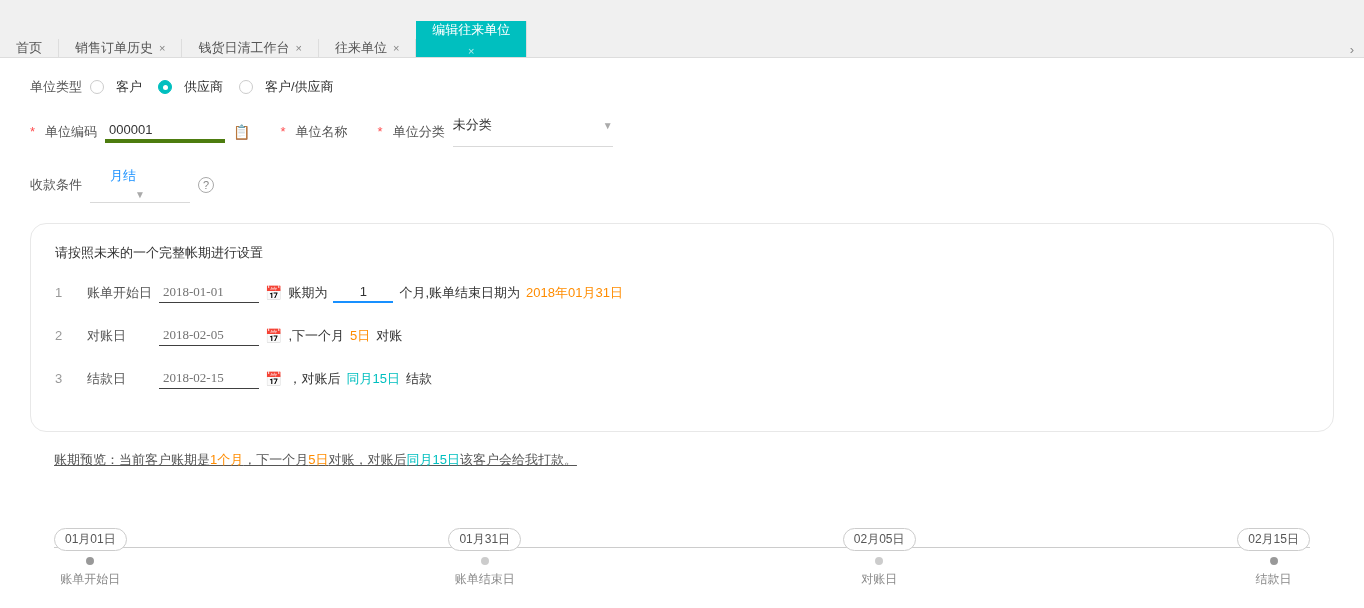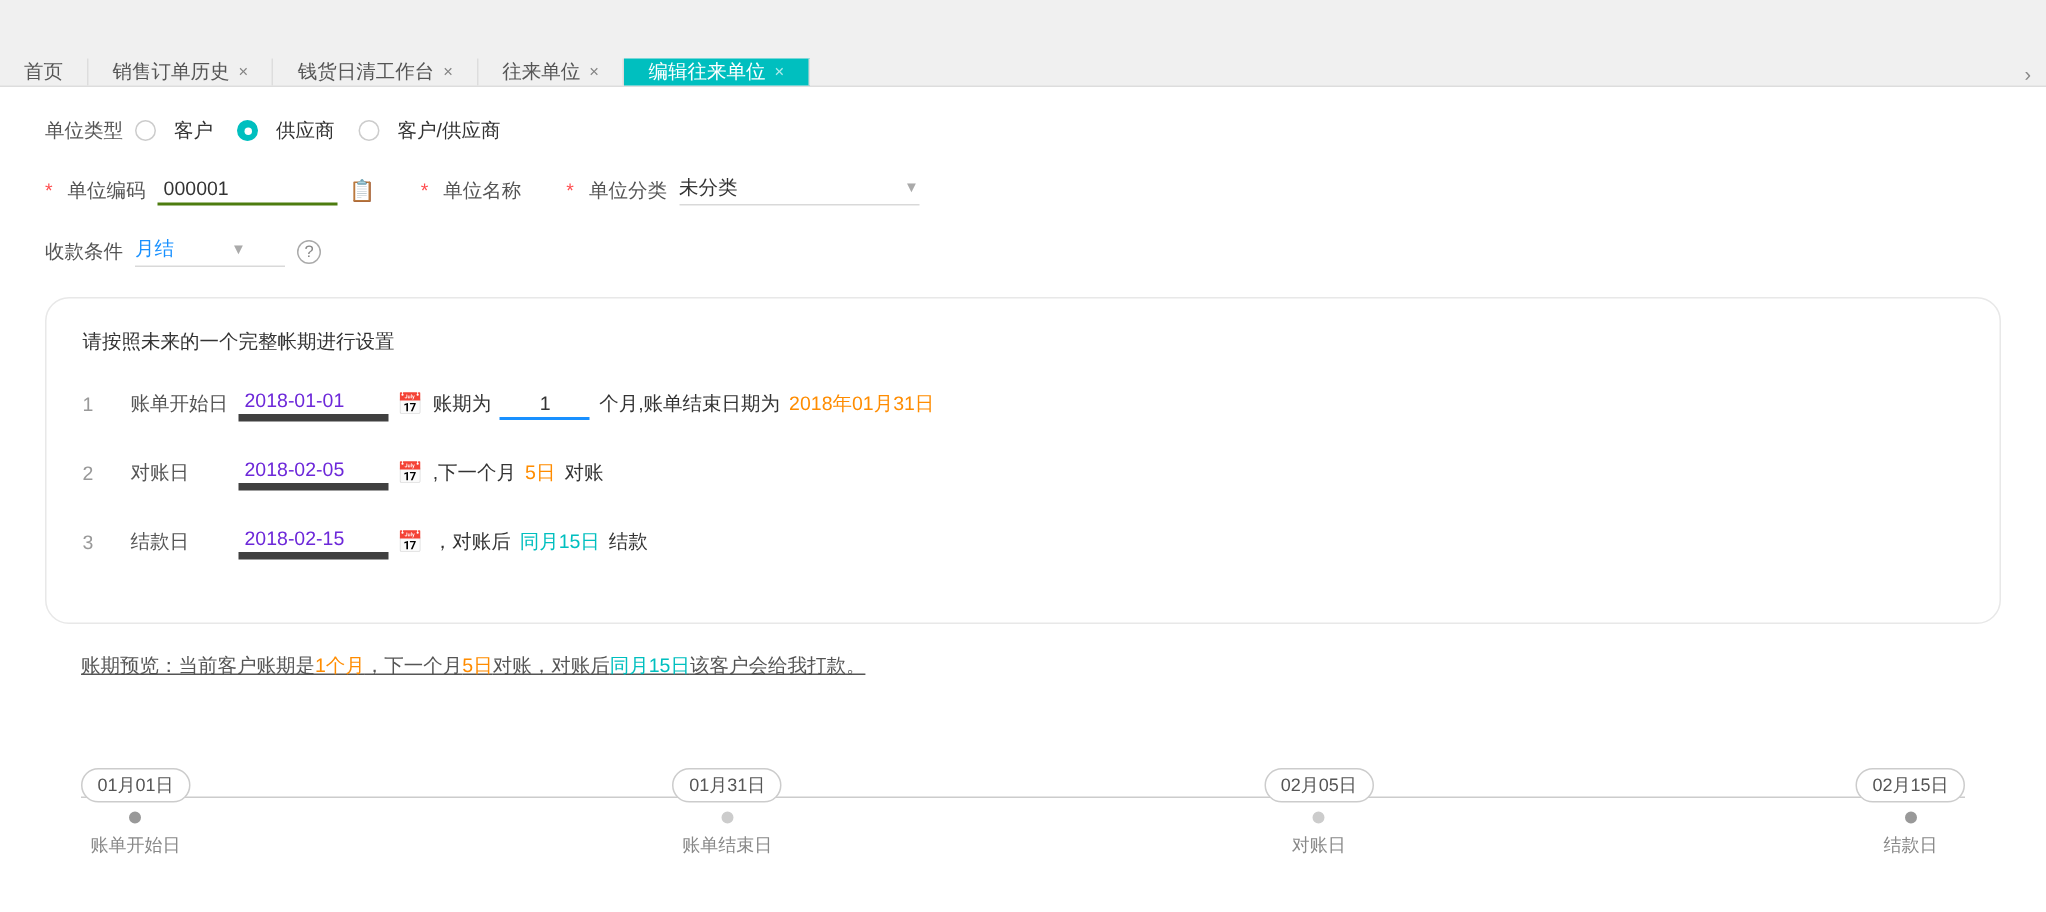--- a/index.html
+++ b/index.html
@@ -20,20 +20,21 @@
       cursor: pointer;
       border-right: 1px solid #ddd;
       font-size: 13px;
       color: #555;
       white-space: nowrap;
       gap: 6px;
     }
     .tab.active {
       background: #00bfbf;
       color: #fff;
+      flex-direction: column;
     }
     .tab .close-x {
       font-size: 11px;
       opacity: 0.7;
       cursor: pointer;
     }
     .tab-more {
       display: flex;
       align-items: center;
       padding: 0 10px;
@@ -94,21 +95,21 @@
     .radio-circle.checked::after {
       content: '';
       width: 5px; height: 5px;
       background: #fff;
       border-radius: 50%;
     }
 
     
     .input-field {
       border: none;
-      border-bottom: 2px solid #4d7c0f;
+      border-bottom: 4px solid #4d7c0f;
       outline: none;
       padding: 2px 4px;
       font-size: 13px;
       color: #333;
       background: transparent;
     }
     .input-short { width: 120px; }
     .input-long { width: 200px; }
 
     
@@ -138,21 +139,21 @@
       font-size: 11px;
       color: #888;
       cursor: pointer;
     }
 
     
     .select-wrapper {
       display: flex;
       align-items: center;
       border-bottom: 1px solid #d9d9d9;
-      padding-bottom: 2px;
+      padding-bottom: 12px;
       min-width: 120px;
     }
     .select-value { flex: 1; font-size: 13px; color: #333; }
     .select-arrow { color: #aaa; font-size: 10px; cursor: pointer; }
 
     
     .card-section {
       border: 1px solid #e8e8e8;
       border-radius: 16px;
       padding: 20px 24px;
@@ -183,27 +184,28 @@
     }
     .row-value {
       display: flex;
       align-items: center;
       gap: 6px;
     }
     .orange-text { color: #ff8c00; }
     .teal-text { color: #00bfbf; }
     .date-input {
       border: none;
-      border-bottom: 5px solid #404040;
+      border-bottom: 1px solid #404040;
       outline: none;
       width: 100px;
       font-size: 13px;
-      color: #6d28d9;
+      color: #737373;
       background: transparent;
       padding: 2px 4px;
+      font-family: Liberation Serif, serif;
     }
     .period-input {
       border: none;
       border-bottom: 2px solid #1890ff;
       outline: none;
       width: 60px;
       font-size: 13px;
       color: #333;
       background: transparent;
       padding: 2px 4px;
@@ -334,21 +336,21 @@
       <div class="select-wrapper" style="min-width:160px;">
         <span class="select-value">未分类</span>
         <span class="select-arrow">▼</span>
       </div>
     </div>
   </div>
 
   <div class="form-row">
     <div class="form-group">
       <span class="form-label">收款条件</span>
-      <div class="dropdown-wrapper" style="min-width:100px;">
+      <div class="dropdown-wrapper" style="min-width:100px;flex-direction:column;">
         <span class="dropdown-value">月结</span>
         <span class="dropdown-arrow">▼</span>
       </div>
       <span class="help-icon">?</span>
     </div>
   </div>
 
   <div class="card-section">
     <div class="card-title">请按照未来的一个完整帐期进行设置</div>
 

